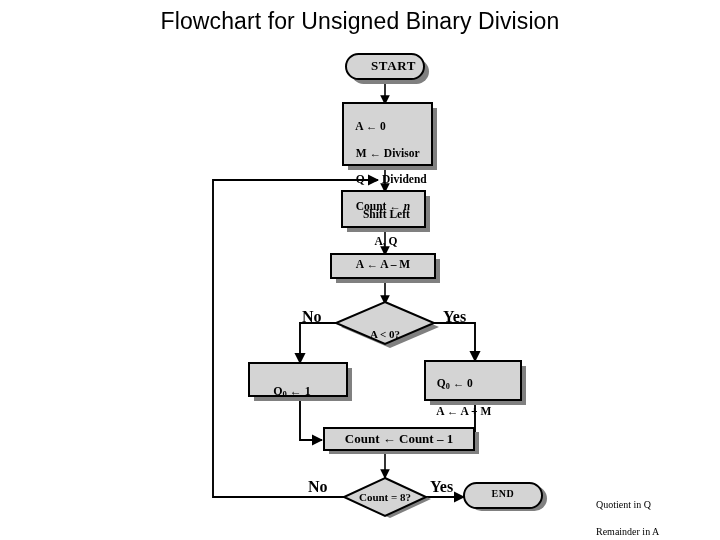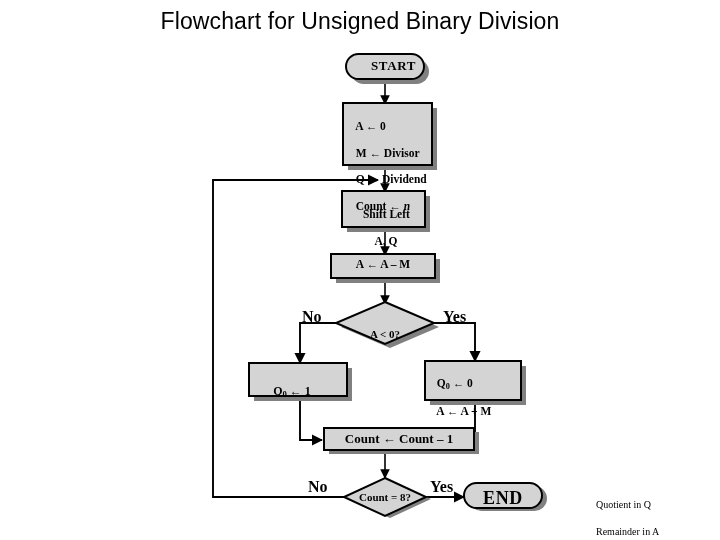--- a/index.html
+++ b/index.html
@@ -159,21 +159,21 @@
 
 <div class="node-label" style="left:431px; top:364px; font-size:11.5px;">
   <span>Q</span><span class="sub">0</span><span> ← 0</span><br>
   <span>A ← A + M</span>
 </div>
 
 <div class="node-label" style="left:324px; top:432px; width:150px; text-align:center; font-size:13px;">Count ← Count – 1</div>
 
 <div class="node-label" style="left:345px; top:491px; width:80px; text-align:center; font-size:11px;">Count = 8?</div>
 
-<div class="node-label" style="left:464px; top:488px; width:78px; text-align:center; font-size:18px; letter-spacing:0.6px;">END</div>
+<div class="node-label" style="left:464px; top:488px; width:78px; text-align:center; font-size:10px; letter-spacing:0.6px;">END</div>
 
 <div class="branch-label" style="left:302px; top:308px;">No</div>
 
 <div class="branch-label" style="left:443px; top:308px;">Yes</div>
 
 <div class="branch-label" style="left:308px; top:478px;">No</div>
 
 <div class="branch-label" style="left:430px; top:478px;">Yes</div>
 
 <div class="annot" style="left:546px; top:484px;">

